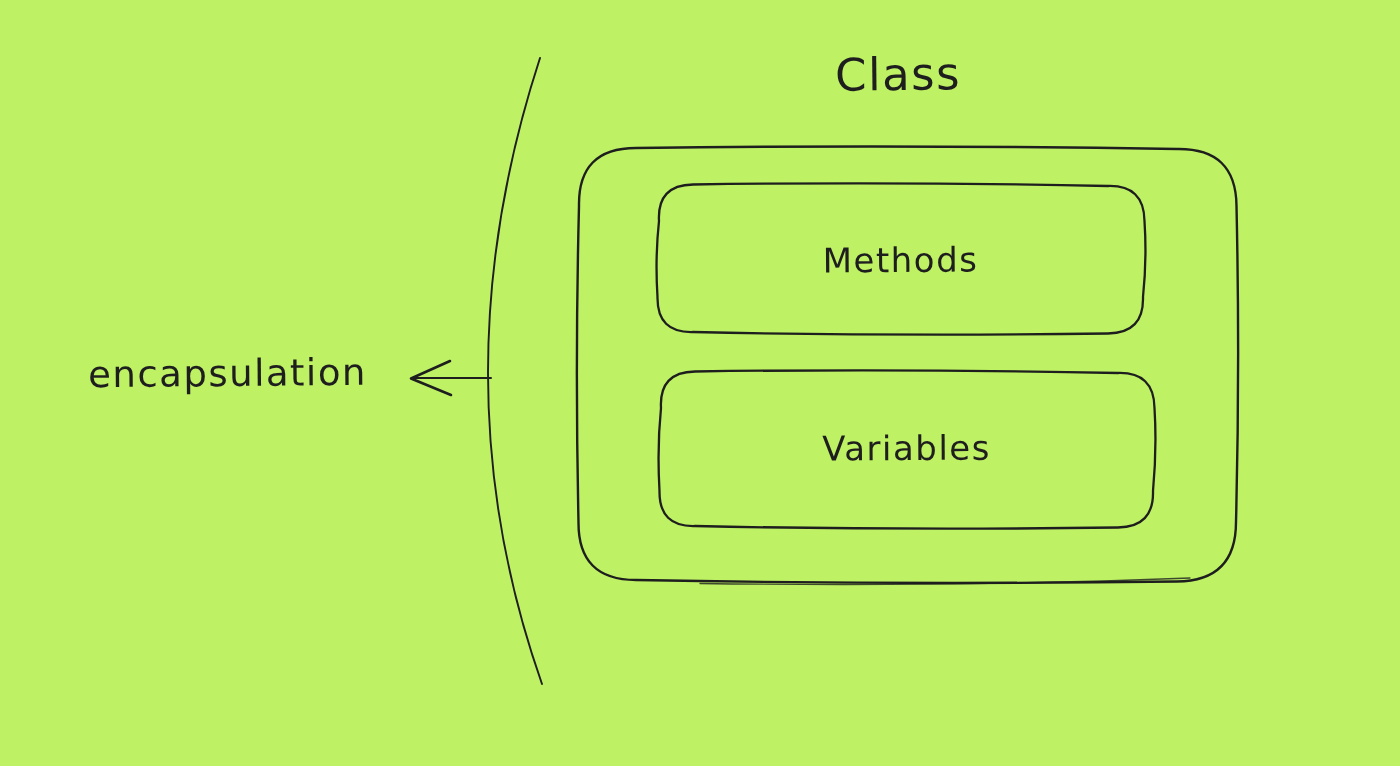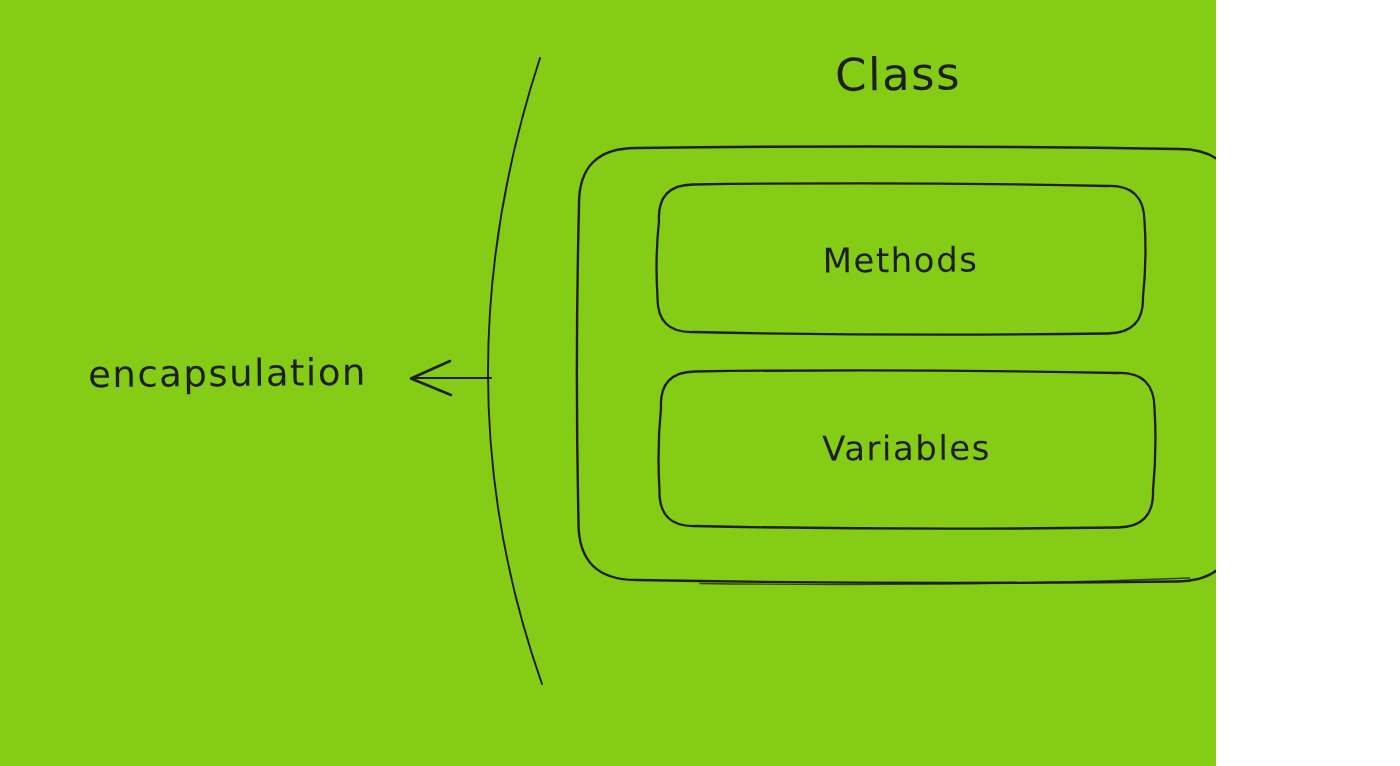--- a/index.html
+++ b/index.html
@@ -1,23 +1,23 @@
 <!DOCTYPE html>
 <html><head>
 <meta charset="utf-8">
 <style>
   * { margin: 0; padding: 0; box-sizing: border-box; }
   html, body { background: #ffffff; }
   body { font-family: "DejaVu Sans", sans-serif; }
 
   .stage {
     position: relative;
-    width: 1216px;
+    width: 1400px;
     height: 766px;
-    background: #84cc16;
+    background: #bef264;
     overflow: hidden;
     color: #1e1e1e;
   }
 
   .draw-layer {
     position: absolute;
     left: 0; top: 0;
     width: 1400px; height: 766px;
   }
 

